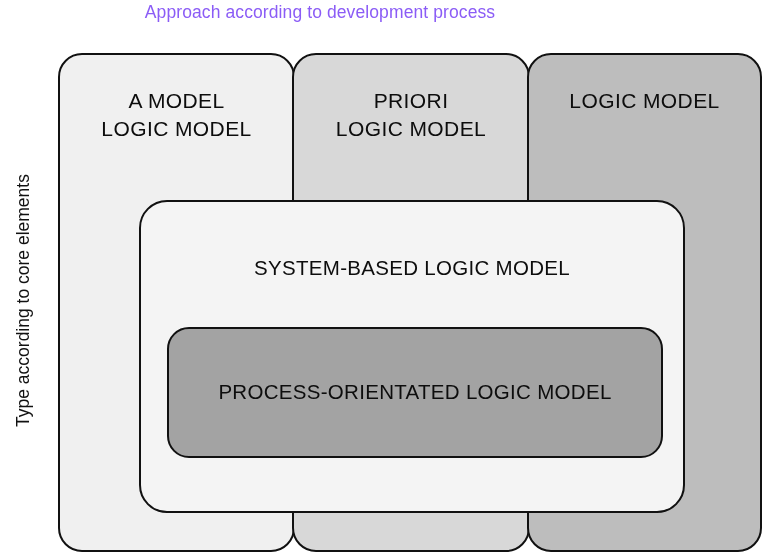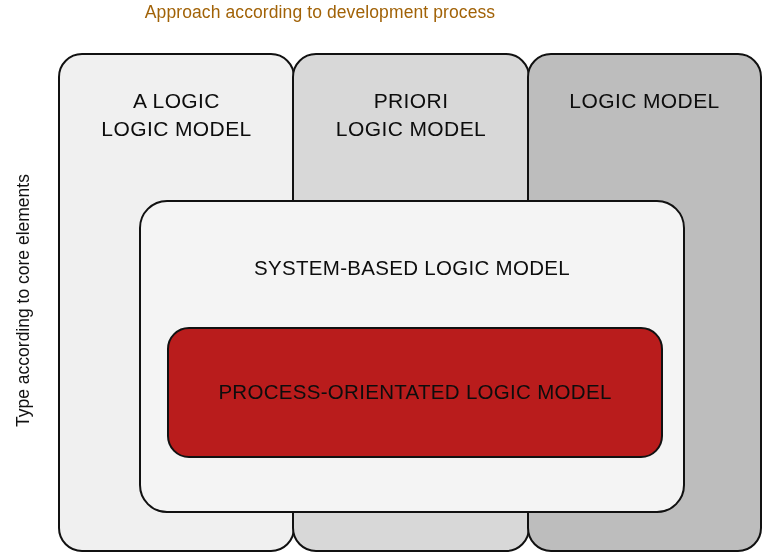--- a/index.html
+++ b/index.html
@@ -21,21 +21,21 @@
 
   
   .caption-top {
     position: absolute;
     left: 0;
     top: 2px;
     width: 640px;
     text-align: center;
     font-size: 17.5px;
     letter-spacing: 0.1px;
-    color: #a16207;
+    color: #8b5cf6;
   }
   .caption-left {
     position: absolute;
     left: -187px;
     top: 290px;
     width: 420px;
     text-align: center;
     font-size: 17.5px;
     color: #111111;
     transform: rotate(-90deg);
@@ -113,39 +113,39 @@
 <body>
 
 <div id="canvas" style="background: rgb(255, 255, 255);">
 
   <div class="caption-top">Approach according to development process</div>
 
   <div class="caption-left">Type according to core elements</div>
 
   <div class="col" id="col-apriori" style="background: rgb(240, 240, 240); border-color: rgb(17, 17, 17);">
     <div class="col-label">
-      <span>A LOGIC</span>
+      <span>A MODEL</span>
       <span class="l2">LOGIC MODEL</span>
     </div>
   </div>
 
   <div class="col" id="col-staged" style="background: rgb(216, 216, 216); border-color: rgb(17, 17, 17);">
     <div class="col-label">
       <span>PRIORI</span>
       <span class="l2">LOGIC MODEL</span>
     </div>
   </div>
 
   <div class="col" id="col-iterative" style="background: rgb(189, 189, 189); border-color: rgb(17, 17, 17);">
     <div class="col-label">
       <span class="l2">LOGIC MODEL</span>
     </div>
   </div>
 
   <div class="nested" id="box-system" style="background: rgb(244, 244, 244); border-color: rgb(17, 17, 17);">
     <div class="box-label">SYSTEM-BASED LOGIC MODEL</div>
 
-    <div class="nested" id="box-process" style="background: #b91c1c; border-color: rgb(17, 17, 17);">
+    <div class="nested" id="box-process" style="background: #a3a3a3; border-color: rgb(17, 17, 17);">
       <div class="box-label">PROCESS-ORIENTATED LOGIC MODEL</div>
     </div>
   </div>
 
 </div>
 
 </body></html>

